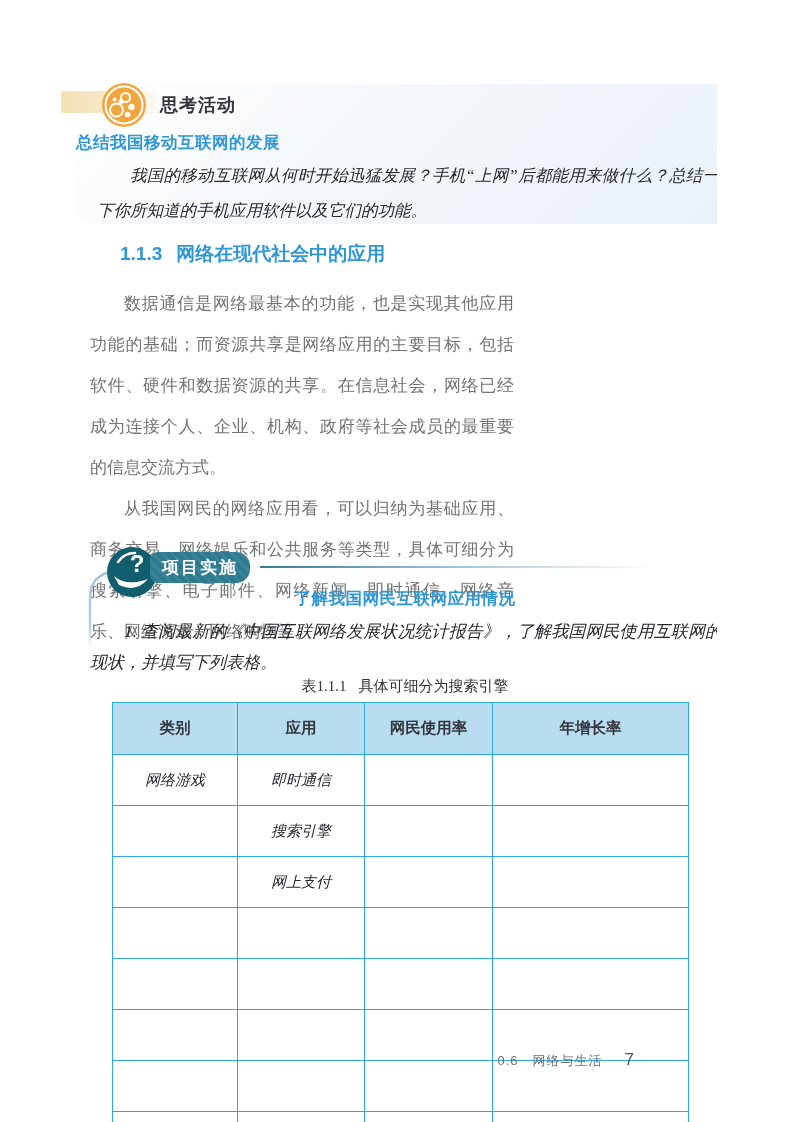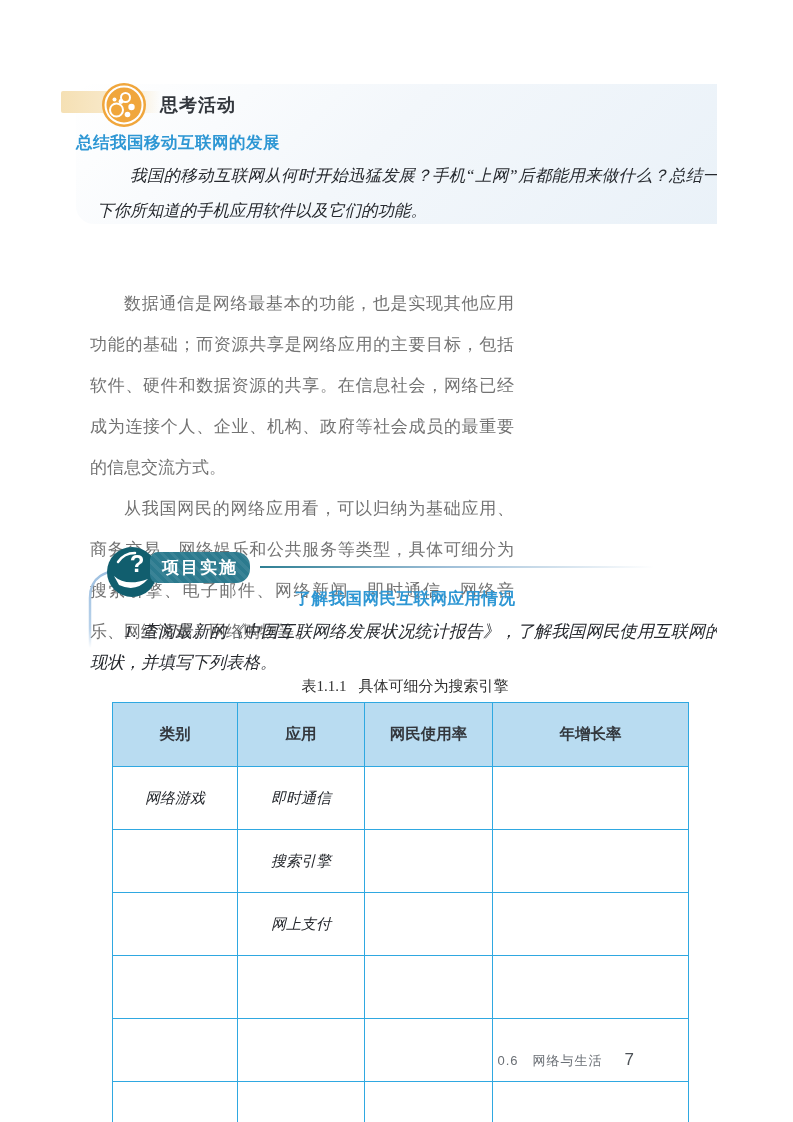--- a/index.html
+++ b/index.html
@@ -78,21 +78,21 @@
     position:absolute;left:80px;top:677px;width:650px;text-align:center;
     font-size:15px;color:#333333;
   }
   .table-caption .cap-no{margin-right:12px;}
   table.app-table{
     position:absolute;left:112px;top:702px;width:576px;
     border-collapse:collapse;table-layout:fixed;
     border:1px solid #2fa8e1;border-bottom:3px solid #2fa8e1;
   }
   table.app-table th,table.app-table td{
-    border:1px solid #2fa8e1;height:30px;padding:16px;text-align:center;vertical-align:middle;
+    border:1px solid #2fa8e1;height:30px;padding:10px;text-align:center;vertical-align:middle;
   }
   table.app-table th{
     background:#b9dcf1;height:31px;
     font-family:"Liberation Sans","DejaVu Sans",sans-serif;
     font-size:15.5px;font-weight:bold;color:#33373d;
   }
   table.app-table td{
     font-size:15px;color:#26292e;font-style:italic;
   }
   .col1{width:125px;} .col2{width:127px;} .col3{width:128px;} .col4{width:196px;}
@@ -121,20 +121,23 @@
       <circle cx="30.5" cy="25" r="3.2" fill="#ffffff"></circle>
       <circle cx="20" cy="19.5" r="2.4" fill="#ffffff"></circle>
       <circle cx="26.5" cy="32.5" r="2.8" fill="#ffffff"></circle>
       <circle cx="13.5" cy="17.5" r="2" fill="#ffffff"></circle>
     </svg>
   </div>
   <div class="activity-badge-label">思考活动</div>
   <div class="activity-title">总结我国移动互联网的发展</div>
   <div class="activity-body">我国的移动互联网从何时开始迅猛发展？手机“上网”后都能用来做什么？总结一下你所知道的手机应用软件以及它们的功能。</div>
 
+  <div class="section-heading">
+    <span class="num">1.1.3</span><span>网络在现代社会中的应用</span>
+  </div>
   <div class="body-col">
     <p>数据通信是网络最基本的功能，也是实现其他应用功能的基础；而资源共享是网络应用的主要目标，包括软件、硬件和数据资源的共享。在信息社会，网络已经成为连接个人、企业、机构、政府等社会成员的最重要的信息交流方式。</p>
     <p>从我国网民的网络应用看，可以归纳为基础应用、商务交易、网络娱乐和公共服务等类型，具体可细分为搜索引擎、电子邮件、网络新闻、即时通信、网络音乐、网络游戏、网络购物等。</p>
   </div>
 
   <div class="project-curve">
     <svg width="80" height="86" viewBox="0 0 80 86">
       <defs>
         <linearGradient id="curveGrad" x1="0" y1="0" x2="0" y2="1">
           <stop offset="0" stop-color="#9dbfe0"></stop>

